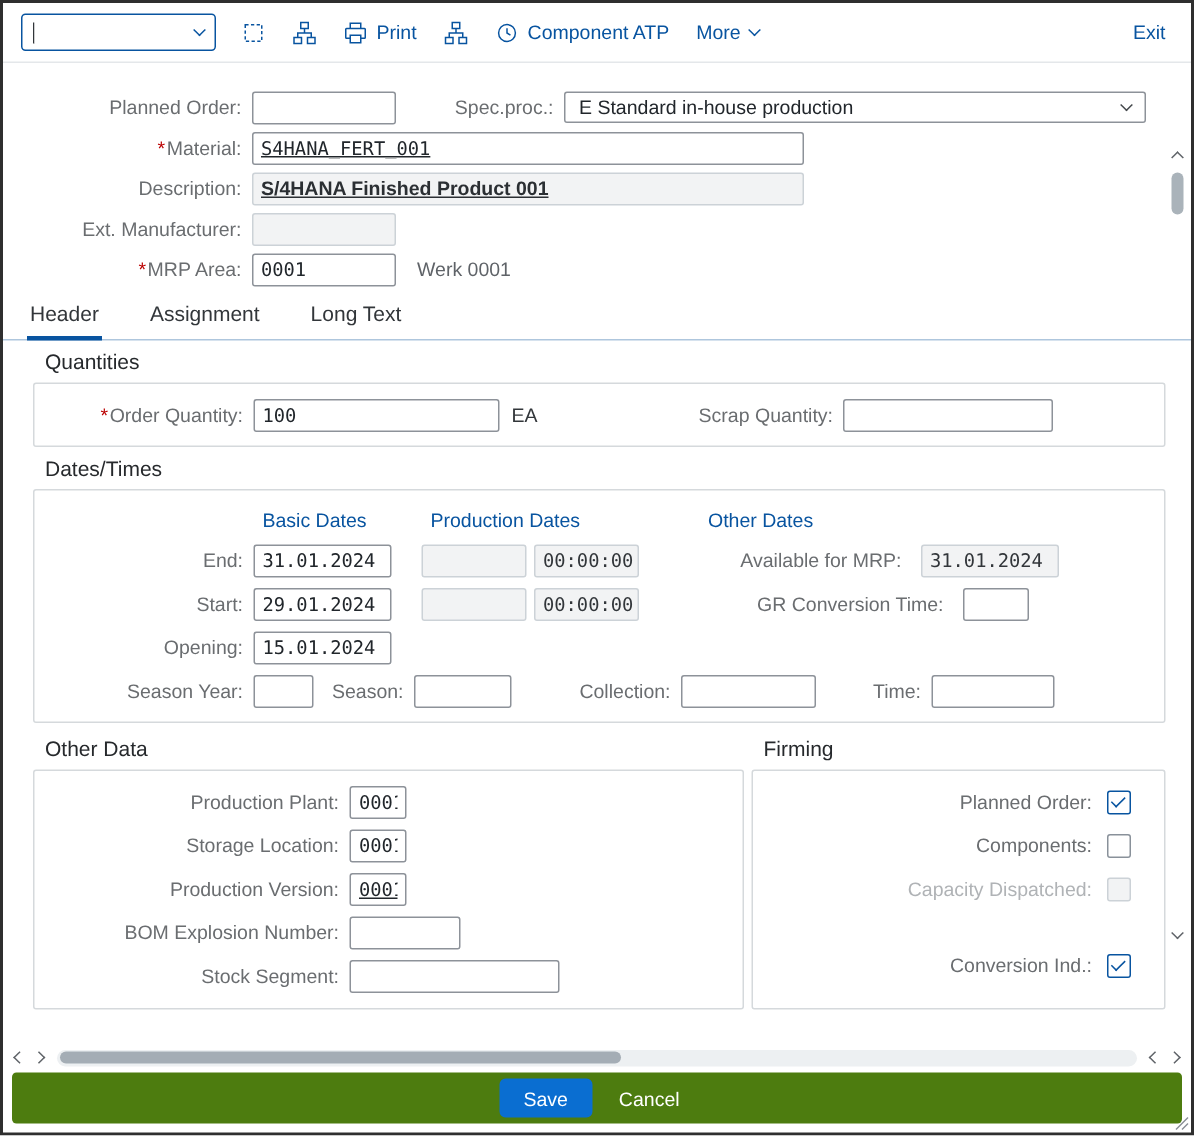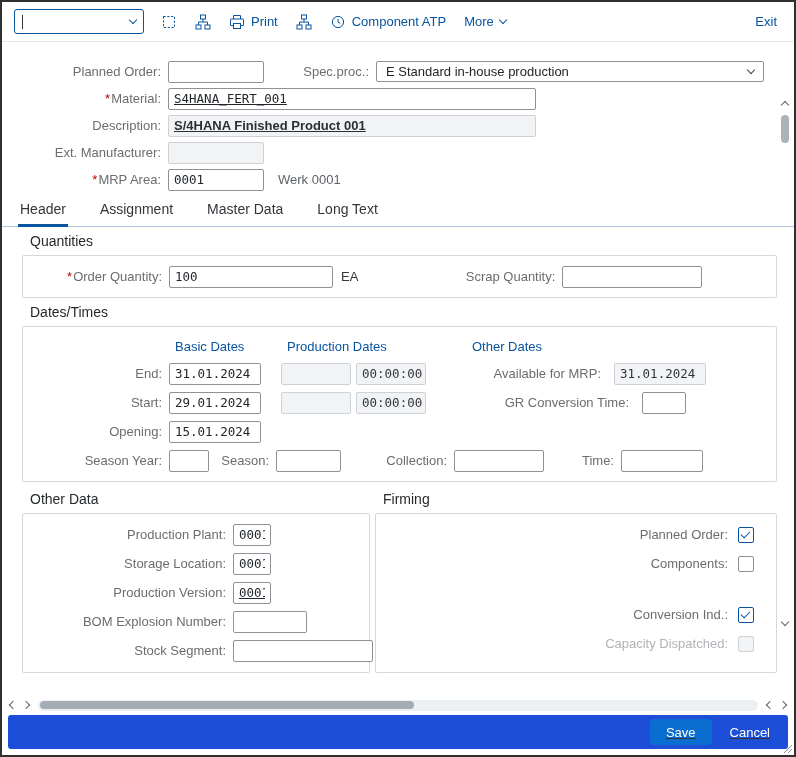--- a/index.html
+++ b/index.html
@@ -60,21 +60,21 @@
   .sbox { border:1px solid #d5d9dc; border-radius:2px; padding:6px 8px; background:#fff; }
   .sbox .frow { height:29px; }
   .sbox .flabel { flex:0 0 138px; width:138px; }
   .dh { color:#0854a0; }
   .sp138 { flex:0 0 144px; }
   .dh.c1 { flex:0 0 112px; }
   .dh.c2 { flex:0 0 185px; }
   .slabel { text-align:right; padding-right:7px; color:#6a6d70; }
 
   .cols { display:flex; gap:5px; margin:4px 17px 0 20px; align-items:flex-start; }
-  .colL { width:348px; }
+  .colL { width:474px; }
   .colR { flex:1; }
   .colL .sbox .flabel { flex:0 0 202px; width:202px; }
   .colL .sbox, .colR .sbox { height:160px; }
   .ckrow { height:29px; display:flex; align-items:center; justify-content:flex-end; padding-right:14px; }
   .cklabel { color:#6a6d70; margin-right:10px; }
   .cklabel.dim { color:#b0b3b6; }
   .checkbox { width:16px; height:16px; flex:0 0 16px; border:1.5px solid #89919a; border-radius:2px;
               background:#fff; position:relative; cursor:pointer; }
   .checkbox.checked { border-color:#0854a0; }
   .checkbox.checked::after { content:""; position:absolute; left:2.2px; top:3.6px; width:8px; height:4px;
@@ -87,22 +87,22 @@
   .vtrack { flex:1; width:8px; position:relative; }
   .vthumb { position:absolute; top:4px; left:0; width:8px; height:28px; background:#aab3ba; border-radius:4px; }
   .varrow { padding:3px 0; cursor:pointer; }
 
   .hscroll { flex:0 0 14px; display:flex; align-items:center; gap:3px; margin:1px 6px; color:#5f6368; }
   .harrows { display:flex; gap:7px; align-items:center; padding:0 2px; }
   .htrack { flex:1; height:11px; background:#edf0f2; border-radius:6px; position:relative; margin:0 4px; }
   .hthumb { position:absolute; left:2px; top:1.5px; height:8px; width:52%; background:#a4adb5; border-radius:5px; }
 
   
-  .footer { flex:0 0 34px; margin:2px 6px 6px; background:#1d4ed8; border-radius:3px;
-            display:flex; align-items:center; justify-content:flex-end; gap:8px; padding:0 8px;text-decoration:underline; }
+  .footer { flex:0 0 34px; margin:2px 6px 6px; background:#4d7c0f; border-radius:3px;
+            display:flex; align-items:center; justify-content:center; gap:8px; padding:0 8px; }
   .btn-save { height:26px; padding:0 15px; background:#0a6ed1; color:#fff; border:1px solid #0a6ed1;
               border-radius:4px; font:inherit; cursor:pointer; }
   .btn-cancel { height:26px; padding:0 10px; background:transparent; color:#fff; border:none;
                 font:inherit; cursor:pointer; }
   .grip { position:absolute; right:1px; bottom:1px; width:10px; height:10px; color:#8a9098; }
 </style>
 </head>
 <body>
 
 <div class="window">
@@ -202,21 +202,20 @@
       <div class="frow">
         <span class="flabel"><span class="req">*</span><span>MRP Area:</span></span>
         <input class="fin w96" value="0001" style="">
         <span class="suffix-text">Werk 0001</span>
       </div>
     </div>
 
     <div class="tabs">
       <div class="tab selected">Header</div>
       <div class="tab">Assignment</div>
-      <div class="tab">Master Data</div>
       <div class="tab">Long Text</div>
     </div>
 
     <div class="section">
       <div class="stitle">Quantities</div>
       <div class="sbox">
         <div class="frow">
           <span class="flabel"><span class="req">*</span><span>Order Quantity:</span></span>
           <input class="fin w150" value="100" style="">
           <span style="margin-left:8px;color:#32363a">EA</span>
@@ -313,27 +312,27 @@
         <div class="stitle">Firming</div>
         <div class="sbox">
           <div class="ckrow">
             <span class="cklabel">Planned Order:</span>
             <span class="checkbox checked"></span>
           </div>
           <div class="ckrow">
             <span class="cklabel">Components:</span>
             <span class="checkbox"></span>
           </div>
+          <div class="ckrow">
+            <span class="cklabel dim">Capacity Dispatched:</span>
+            <span class="checkbox disabled"></span>
+          </div>
           <div class="ckrow" style="margin-top:22px">
             <span class="cklabel">Conversion Ind.:</span>
             <span class="checkbox checked"></span>
-          </div>
-          <div class="ckrow">
-            <span class="cklabel dim">Capacity Dispatched:</span>
-            <span class="checkbox disabled"></span>
           </div>
         </div>
       </div>
     </div>
 
     <div class="vscroll">
       <span class="varrow"><span class="chev up"></span></span>
       <div class="vtrack">
         <div class="vthumb"></div>
       </div>

